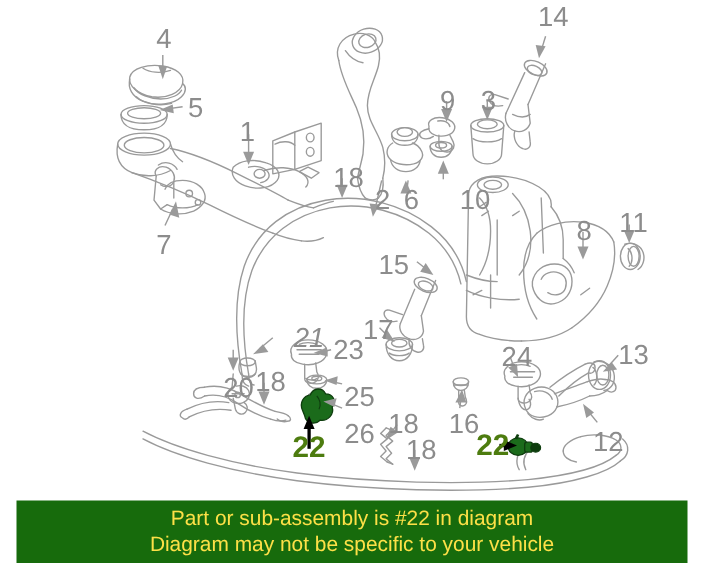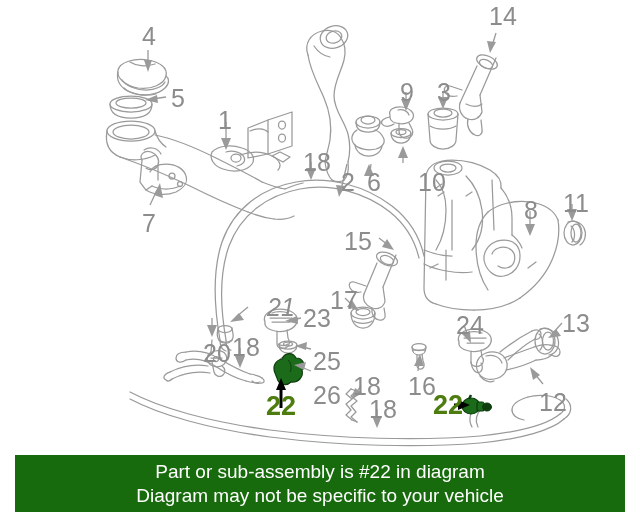--- a/index.html
+++ b/index.html
@@ -50,21 +50,21 @@
     height: 57px;
     background: #176b0c;
     display: flex;
     flex-direction: column;
     align-items: center;
     justify-content: center;
     box-sizing: border-box;
     padding-top: 1px;
   }
   .banner-line {
-    color: #ffffff;
+    color: #fde047;
     font-family: "Liberation Sans", sans-serif;
     font-size: 19px;
     line-height: 24px;
     text-align: center;
     white-space: nowrap;
   }
 </style>
 </head>
 <body>
 

